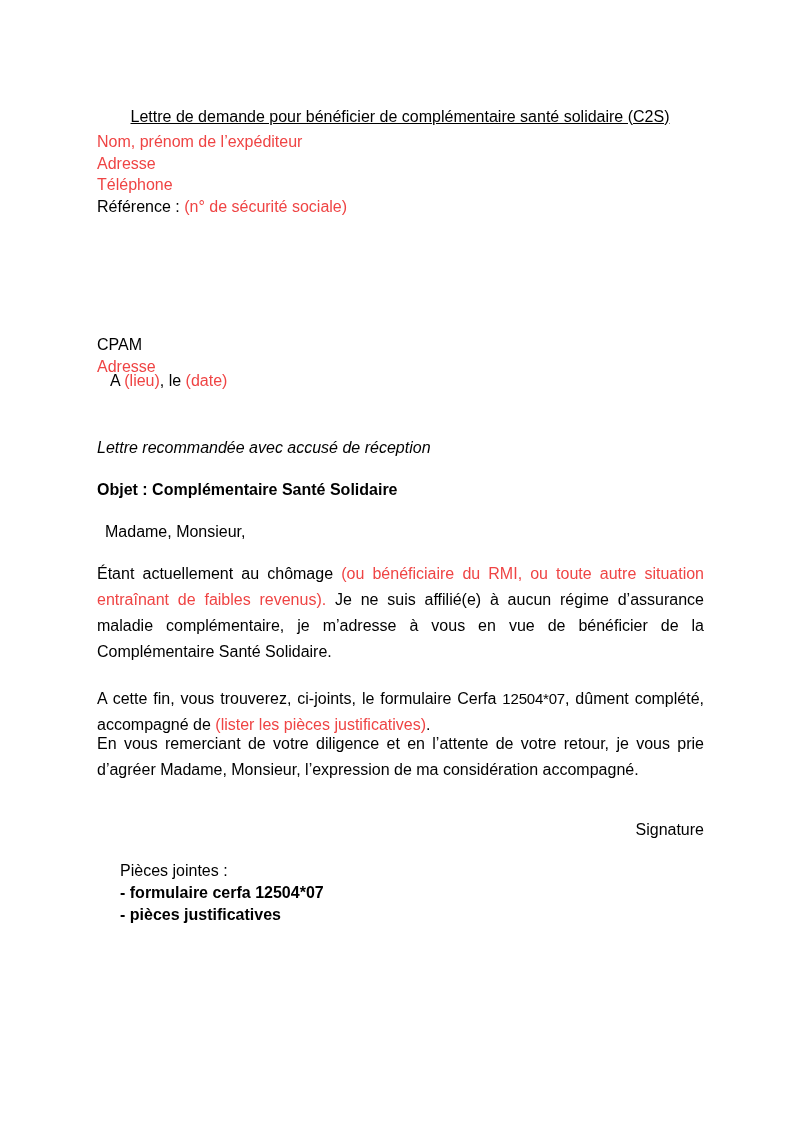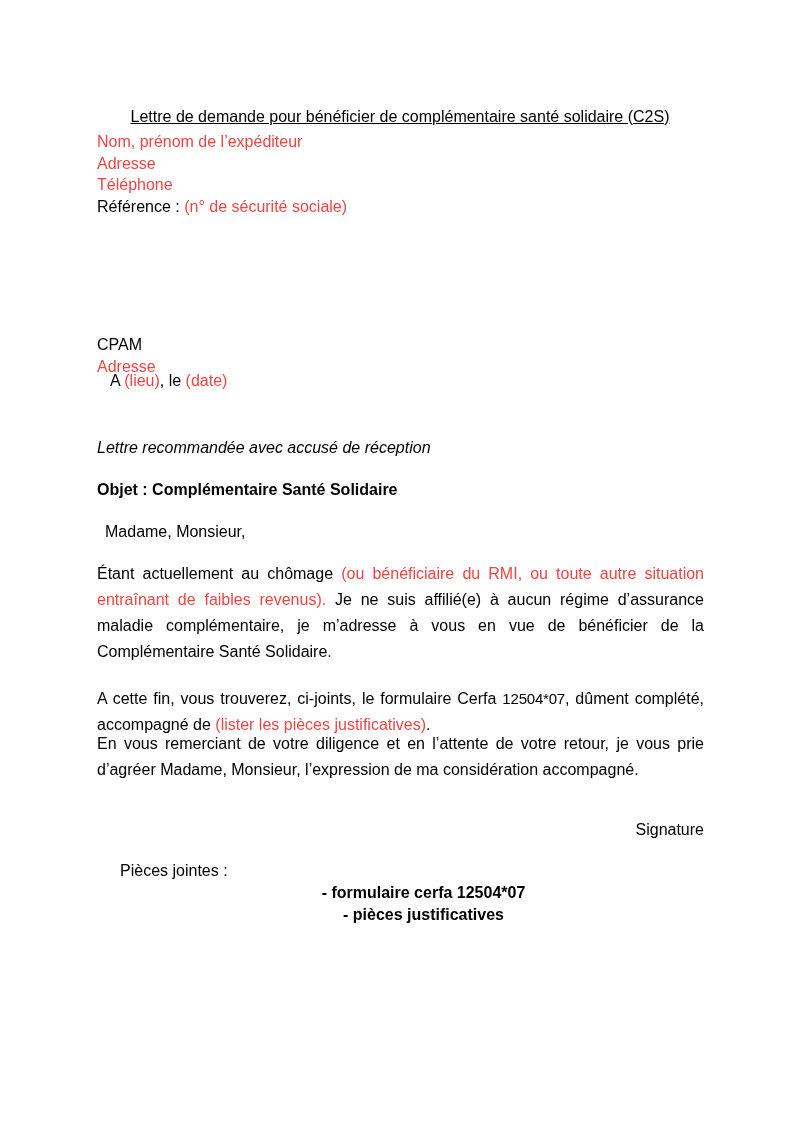--- a/index.html
+++ b/index.html
@@ -90,21 +90,21 @@
     line-height: 22px;
   }
   .attachments {
     top: 860px;
     left: 82px;
     width: 607px;
     line-height: 22px;
     margin-left: 38px;
   }
   .ph { color: #ef4444; }
-  .bold { font-weight: 700; text-align: center; }
+  .bold { font-weight: 700; }
   .num { font-size: 15px; letter-spacing: -0.2px; }
 </style>
 </head>
 <body>
 
 <div class="page">
 
   <h1 class="abs title">Lettre de demande pour bénéficier de complémentaire santé solidaire (C2S)</h1>
 
   <div class="abs sender">

